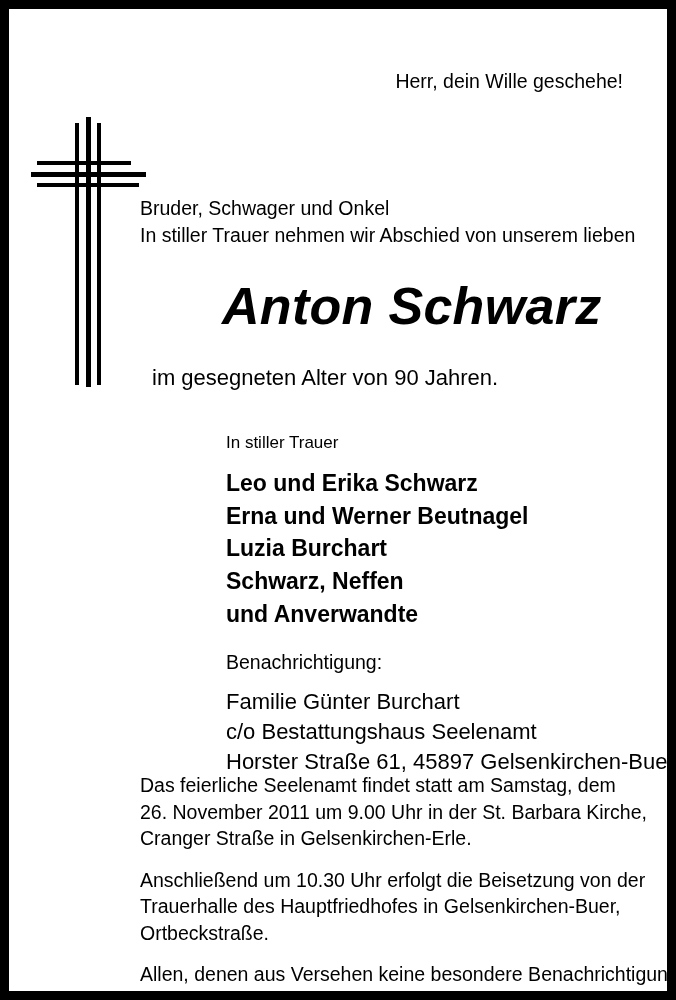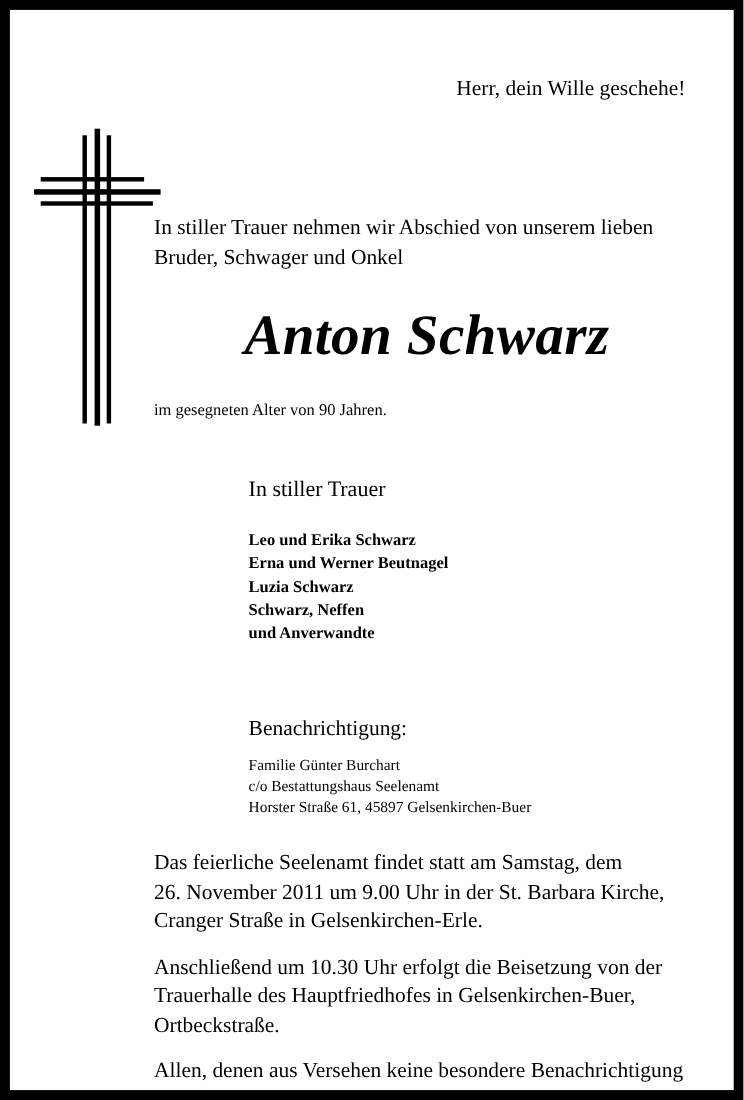--- a/index.html
+++ b/index.html
@@ -8,21 +8,21 @@
     padding: 0;
     background: #ffffff;
   }
   #obituary-page {
     position: relative;
     width: 676px;
     height: 1000px;
     background: #000000;
     box-sizing: border-box;
     overflow: hidden;
-    font-family: Liberation Serif, serif;
+    font-family: Liberation Sans, sans-serif;
     color: #000000;
   }
   #page-inner {
     position: absolute;
     left: 9px;
     top: 9px;
     width: 658px;
     height: 982px;
     background: #ffffff;
     box-sizing: border-box;
@@ -69,60 +69,60 @@
     font-size: 52px;
     font-weight: bold;
     font-style: italic;
     line-height: 1.05;
     white-space: nowrap;
     letter-spacing: 0.3px;
   }
 
   .age-line {
     position: absolute;
-    left: 131px;
+    left: 143px;
     top: 354px;
-    font-size: 15px;
+    font-size: 22px;
     line-height: 1.35;
     white-space: nowrap;
   }
 
   .mourners {
     position: absolute;
     left: 217px;
     top: 423px;
     width: 420px;
   }
   .mourners-heading {
-    font-size: 20px;
+    font-size: 17px;
     line-height: 1.3;
-    margin-bottom: 23px;
+    margin-bottom: 13px;
     white-space: nowrap;
   }
   .mourners-list {
-    font-size: 15px;
+    font-size: 23px;
     font-weight: bold;
     line-height: 1.42;
   }
   .mourners-list .mourner { display: block; white-space: nowrap; }
 
   .address-block {
     position: absolute;
     left: 217px;
     top: 641px;
     width: 430px;
   }
   .address-heading {
     font-size: 19.5px;
     line-height: 1.3;
     margin-bottom: 12px;
     white-space: nowrap;
   }
   .address-lines {
-    font-size: 14px;
+    font-size: 22px;
     line-height: 1.36;
   }
   .address-lines .addr-line { display: block; white-space: nowrap; }
 
   .service-blocks {
     position: absolute;
     left: 131px;
     top: 763px;
     width: 540px;
     font-size: 19.5px;
@@ -145,34 +145,34 @@
       <span class="bar" style="left:52px; top:14px; width:4px; height:262px;"></span>
       <span class="bar" style="left:63px; top:8px; width:5px; height:270px;"></span>
       <span class="bar" style="left:74px; top:14px; width:4px; height:262px;"></span>
 
       <span class="bar" style="left:14px; top:52px; width:94px; height:4px;"></span>
       <span class="bar" style="left:8px; top:63px; width:115px; height:5px;"></span>
       <span class="bar" style="left:14px; top:74px; width:102px; height:4px;"></span>
     </div>
 
     <div class="intro">
+      <span class="line">Bruder, Schwager und Onkel</span>
       <span class="line">In stiller Trauer nehmen wir Abschied von unserem lieben</span>
-      <span class="line">Bruder, Schwager und Onkel</span>
     </div>
 
     <div class="deceased-name">Anton Schwarz</div>
 
     <div class="age-line">im gesegneten Alter von 90 Jahren.</div>
 
     <div class="mourners">
       <div class="mourners-heading">In stiller Trauer</div>
       <div class="mourners-list">
         <span class="mourner">Leo und Erika Schwarz</span>
         <span class="mourner">Erna und Werner Beutnagel</span>
-        <span class="mourner">Luzia Schwarz</span>
+        <span class="mourner">Luzia Burchart</span>
         <span class="mourner">Schwarz, Neffen</span>
         <span class="mourner"> und Anverwandte</span>
       </div>
     </div>
 
     <div class="address-block">
       <div class="address-heading">Benachrichtigung:</div>
       <div class="address-lines">
         <span class="addr-line">Familie Günter Burchart</span>
         <span class="addr-line">c/o Bestattungshaus Seelenamt</span>

